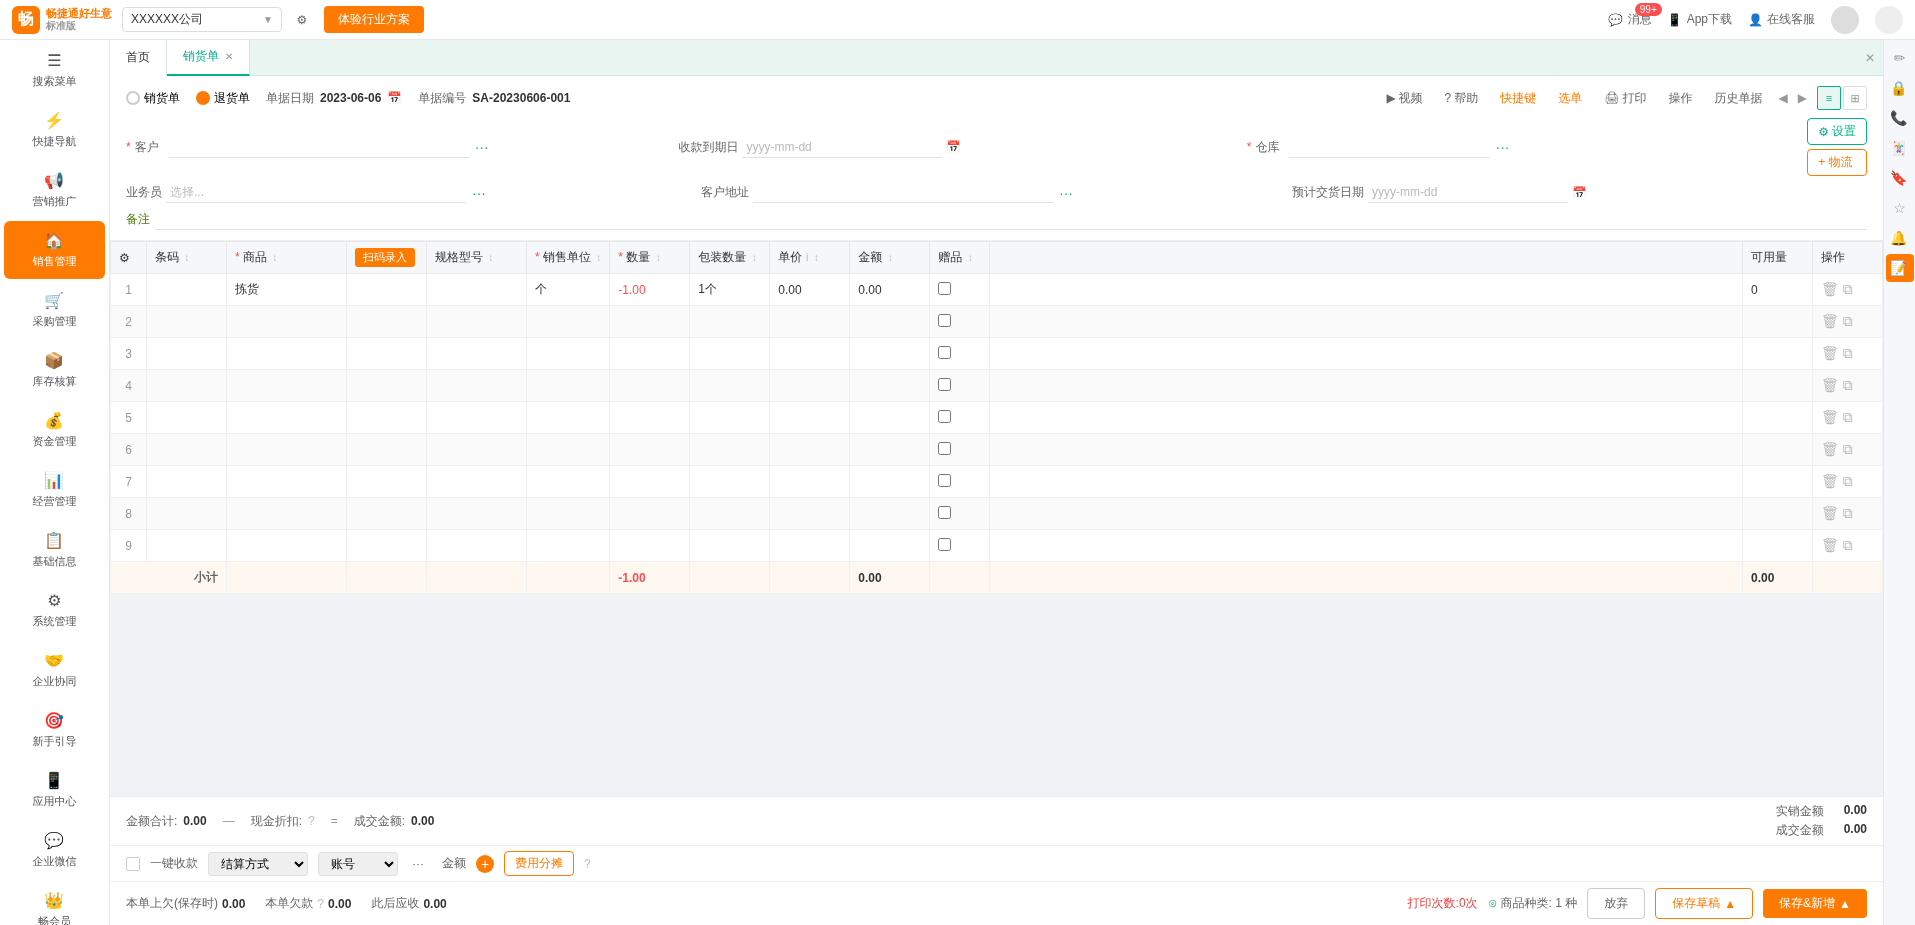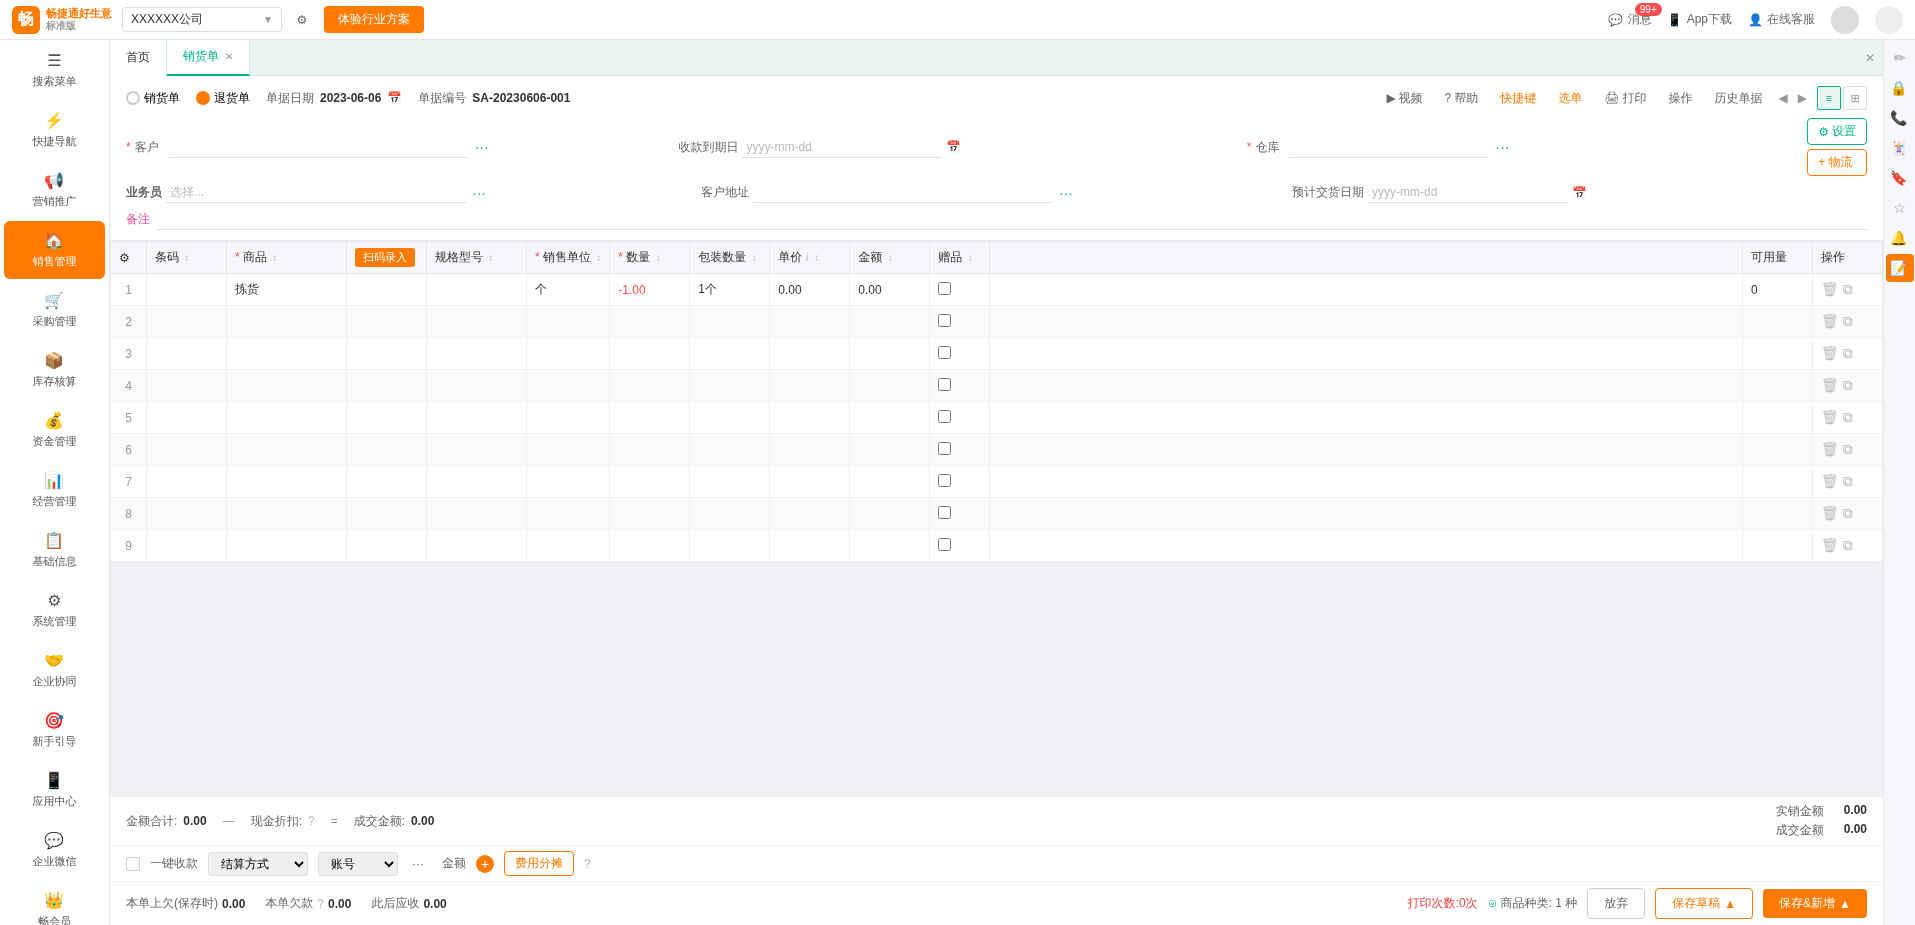--- a/index.html
+++ b/index.html
@@ -305,38 +305,38 @@
             <span>⚙</span>
             
             设置
           </button>
           <button class="logistics-btn">+ 物流</button>
         </div>
       </div>
 
       <div style="display:flex;align-items:center;margin-bottom:6px;">
         <div style="display:flex;align-items:center;flex:1;gap:4px;">
-          <span style="color:#666;min-width:36px;font-weight:bold;">业务员</span>
+          <span style="color:#666;min-width:36px;">业务员</span>
           <input class="form-input" style="flex: 1 1 0%; max-width: 300px;" placeholder="选择...">
           <span class="ellipsis-btn">···</span>
         </div>
         <div style="display:flex;align-items:center;flex:1;gap:4px;padding:0 16px;">
           <span style="color:#666;">客户地址</span>
           <input class="form-input" style="flex: 1 1 0%; max-width: 300px;">
           <span class="ellipsis-btn">···</span>
         </div>
         <div style="display:flex;align-items:center;flex:1;gap:4px;padding:0 16px;">
           <span style="color:#666;">预计交货日期</span>
           <input class="form-input" style="flex: 1 1 0%; max-width: 200px;" placeholder="yyyy-mm-dd">
           <span class="date-picker-icon">📅</span>
         </div>
       </div>
 
       <div style="display:flex;align-items:center;">
-        <span style="color:#ec4899;min-width:30px;">备注</span>
+        <span style="color:#4d7c0f;min-width:30px;">备注</span>
         <input class="form-input" style="flex: 1 1 0%;">
       </div>
     </div>
 
     <div class="table-container">
       <div class="table-scroll">
         <table class="data-table">
           <thead>
             <tr>
               <th class="col-num">⚙</th>
@@ -539,20 +539,35 @@
       <td class="col-gift"><input type="checkbox" style=""></td>
       <td style="flex:1;"></td>
       <td class="col-available"></td>
       <td class="col-ops">
         <div class="table-ops">
           <span class="op-btn">🗑</span>
           <span class="op-btn">⧉</span>
         </div>
       </td>
     </tr>
+              <tr class="subtotal-row">
+    <td colspan="2" style="text-align:right;color:#666;background:#fff8f0;">小计</td>
+    <td style="background:#fff8f0;"></td>
+    <td style="background:#fff8f0;"></td>
+    <td style="background:#fff8f0;"></td>
+    <td style="background:#fff8f0;"></td>
+    <td style="color:#ff4d4f;background:#fff8f0;">-1.00</td>
+    <td style="background:#fff8f0;"></td>
+    <td style="background:#fff8f0;"></td>
+    <td style="background:#fff8f0;">0.00</td>
+    <td style="background:#fff8f0;"></td>
+    <td style="background:#fff8f0;"></td>
+    <td style="background:#fff8f0;">0.00</td>
+    <td style="background:#fff8f0;"></td>
+  </tr>
             </tbody>
         </table>
       </div>
     </div>
 
     <div class="footer-area">
       <div class="total-row">
         <div class="total-item">
           <span style="color:#666;text-align:center;">金额合计:</span>
           <span style="color:#333;font-weight:bold;">0.00</span>

